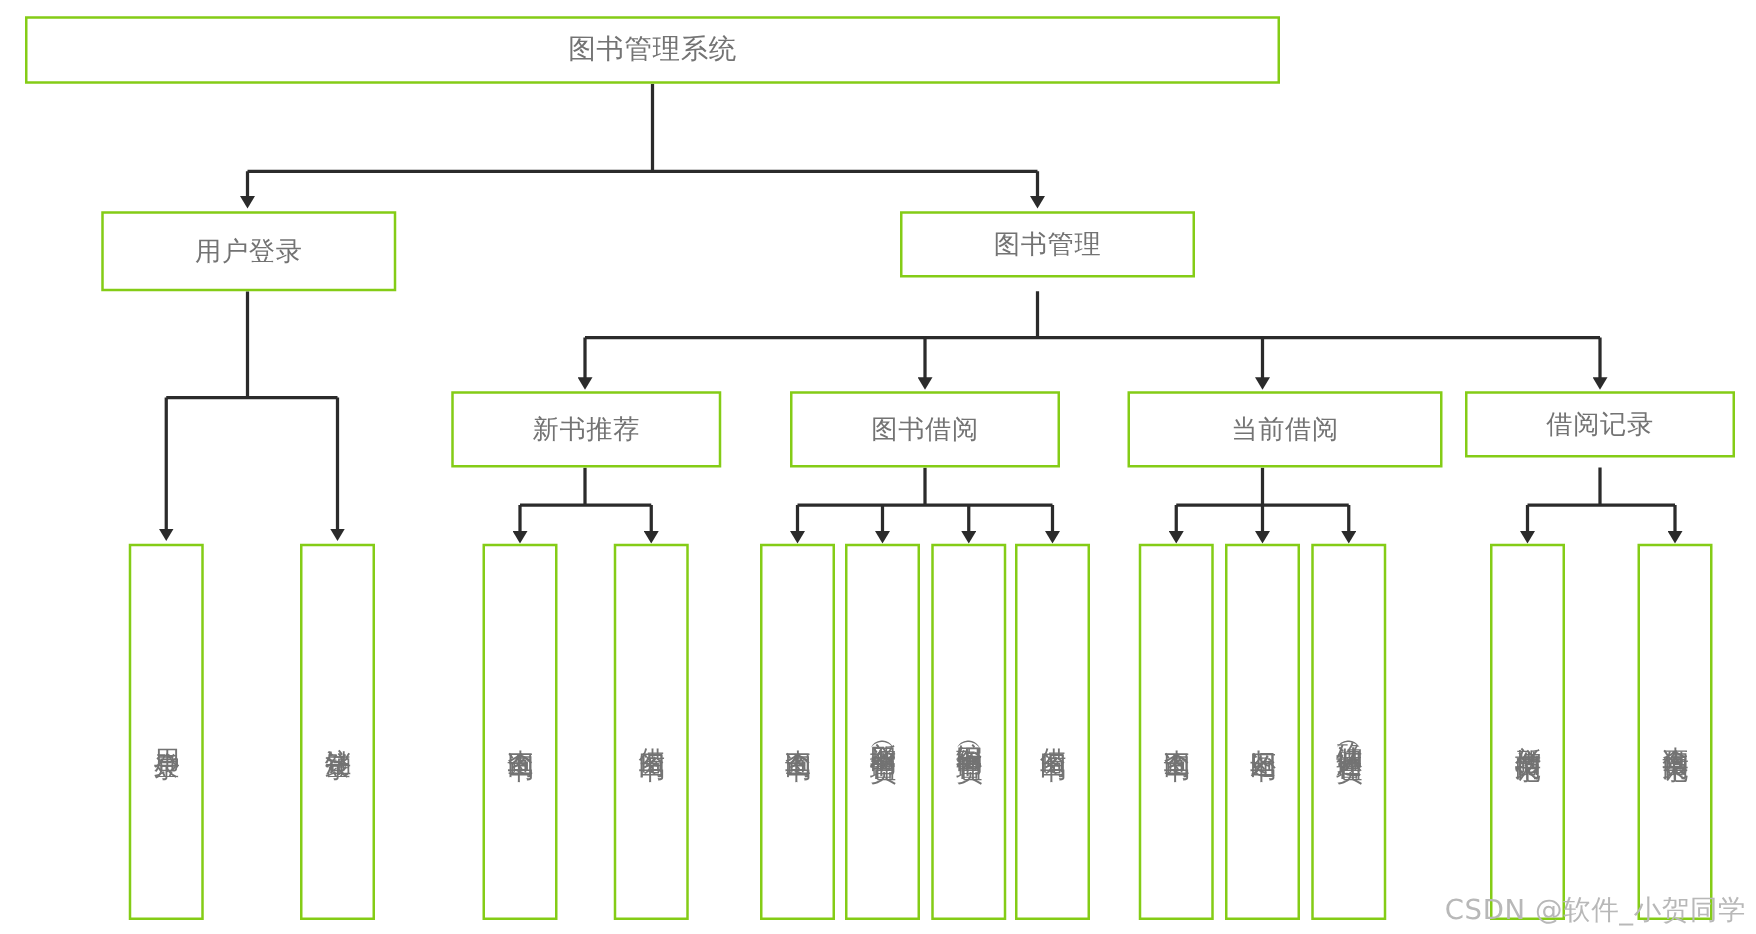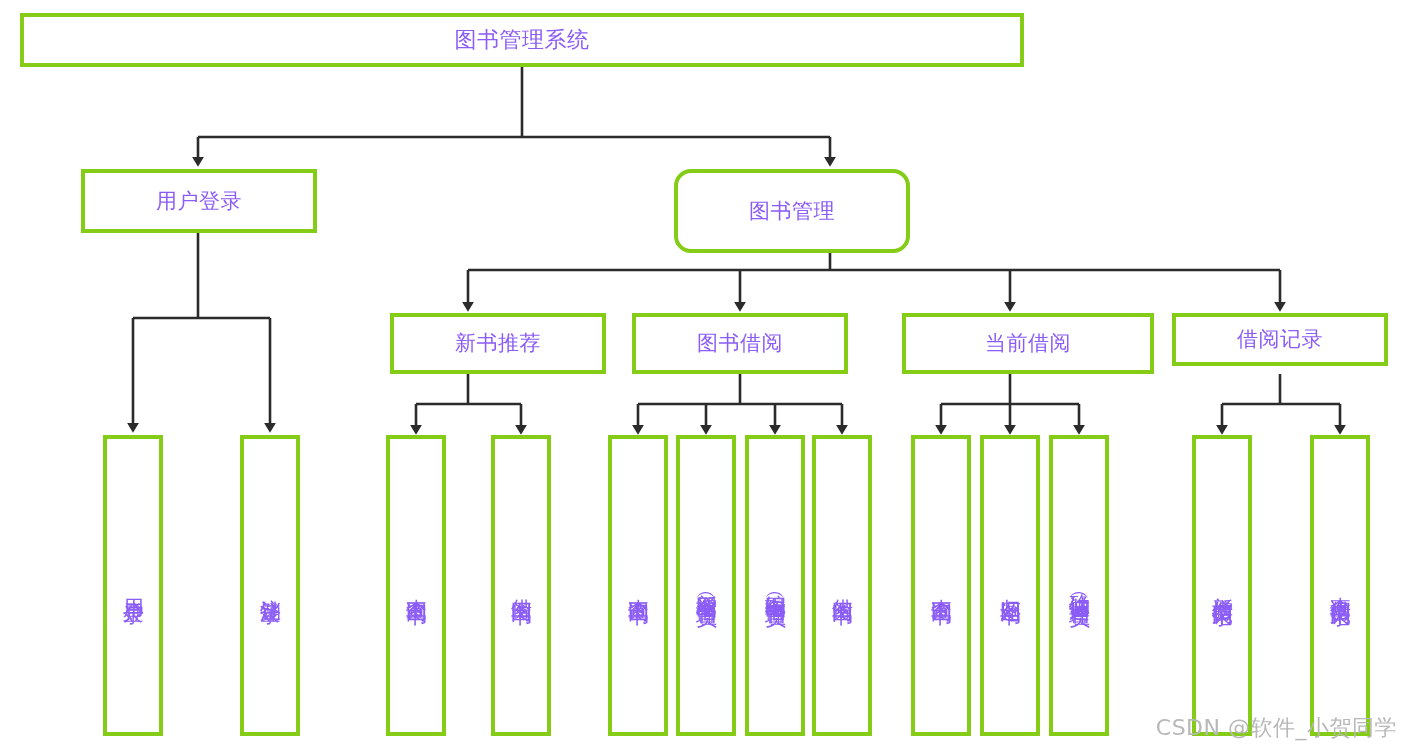--- a/index.html
+++ b/index.html
@@ -22,25 +22,25 @@
     left: 0;
     top: 0;
     width: 1405px;
     height: 747px;
     pointer-events: none;
   }
   .node {
     position: absolute;
     box-sizing: border-box;
     background: #ffffff;
-    border: 4px solid #84cc16;
+    border: 2px solid #84cc16;
     display: flex;
     align-items: center;
     justify-content: center;
-    color: #8b5cf6;
+    color: #737373;
   }
   .node .lbl {
     display: block;
     line-height: 1.18;
     text-align: center;
     white-space: nowrap;
   }
   .node.horiz .lbl {
     font-size: 21px;
     letter-spacing: 0.5px;
@@ -125,25 +125,25 @@
     </g>
   </svg>
 
   <div class="node horiz root" style="left:20px; top:13px; width:1004px; height:54px;">
     <span class="lbl">图书管理系统</span>
   </div>
 
   <div class="node horiz" style="left:81px; top:169px; width:236px; height:64px;">
     <span class="lbl">用户登录</span>
   </div>
-  <div class="node horiz" style="left:674px; top:169px; width:236px; height:84px;border-radius:17px;">
+  <div class="node horiz" style="left:720px; top:169px; width:236px; height:53px;">
     <span class="lbl">图书管理</span>
   </div>
 
-  <div class="node horiz" style="left:361px; top:313px; width:216px; height:61px;margin-left:29px;">
+  <div class="node horiz" style="left:361px; top:313px; width:216px; height:61px;">
     <span class="lbl">新书推荐</span>
   </div>
   <div class="node horiz" style="left:632px; top:313px; width:216px; height:61px;">
     <span class="lbl">图书借阅</span>
   </div>
   <div class="node horiz" style="left:902px; top:313px; width:252px; height:61px;">
     <span class="lbl">当前借阅</span>
   </div>
   <div class="node horiz" style="left:1172px; top:313px; width:216px; height:53px;">
     <span class="lbl">借阅记录</span>

